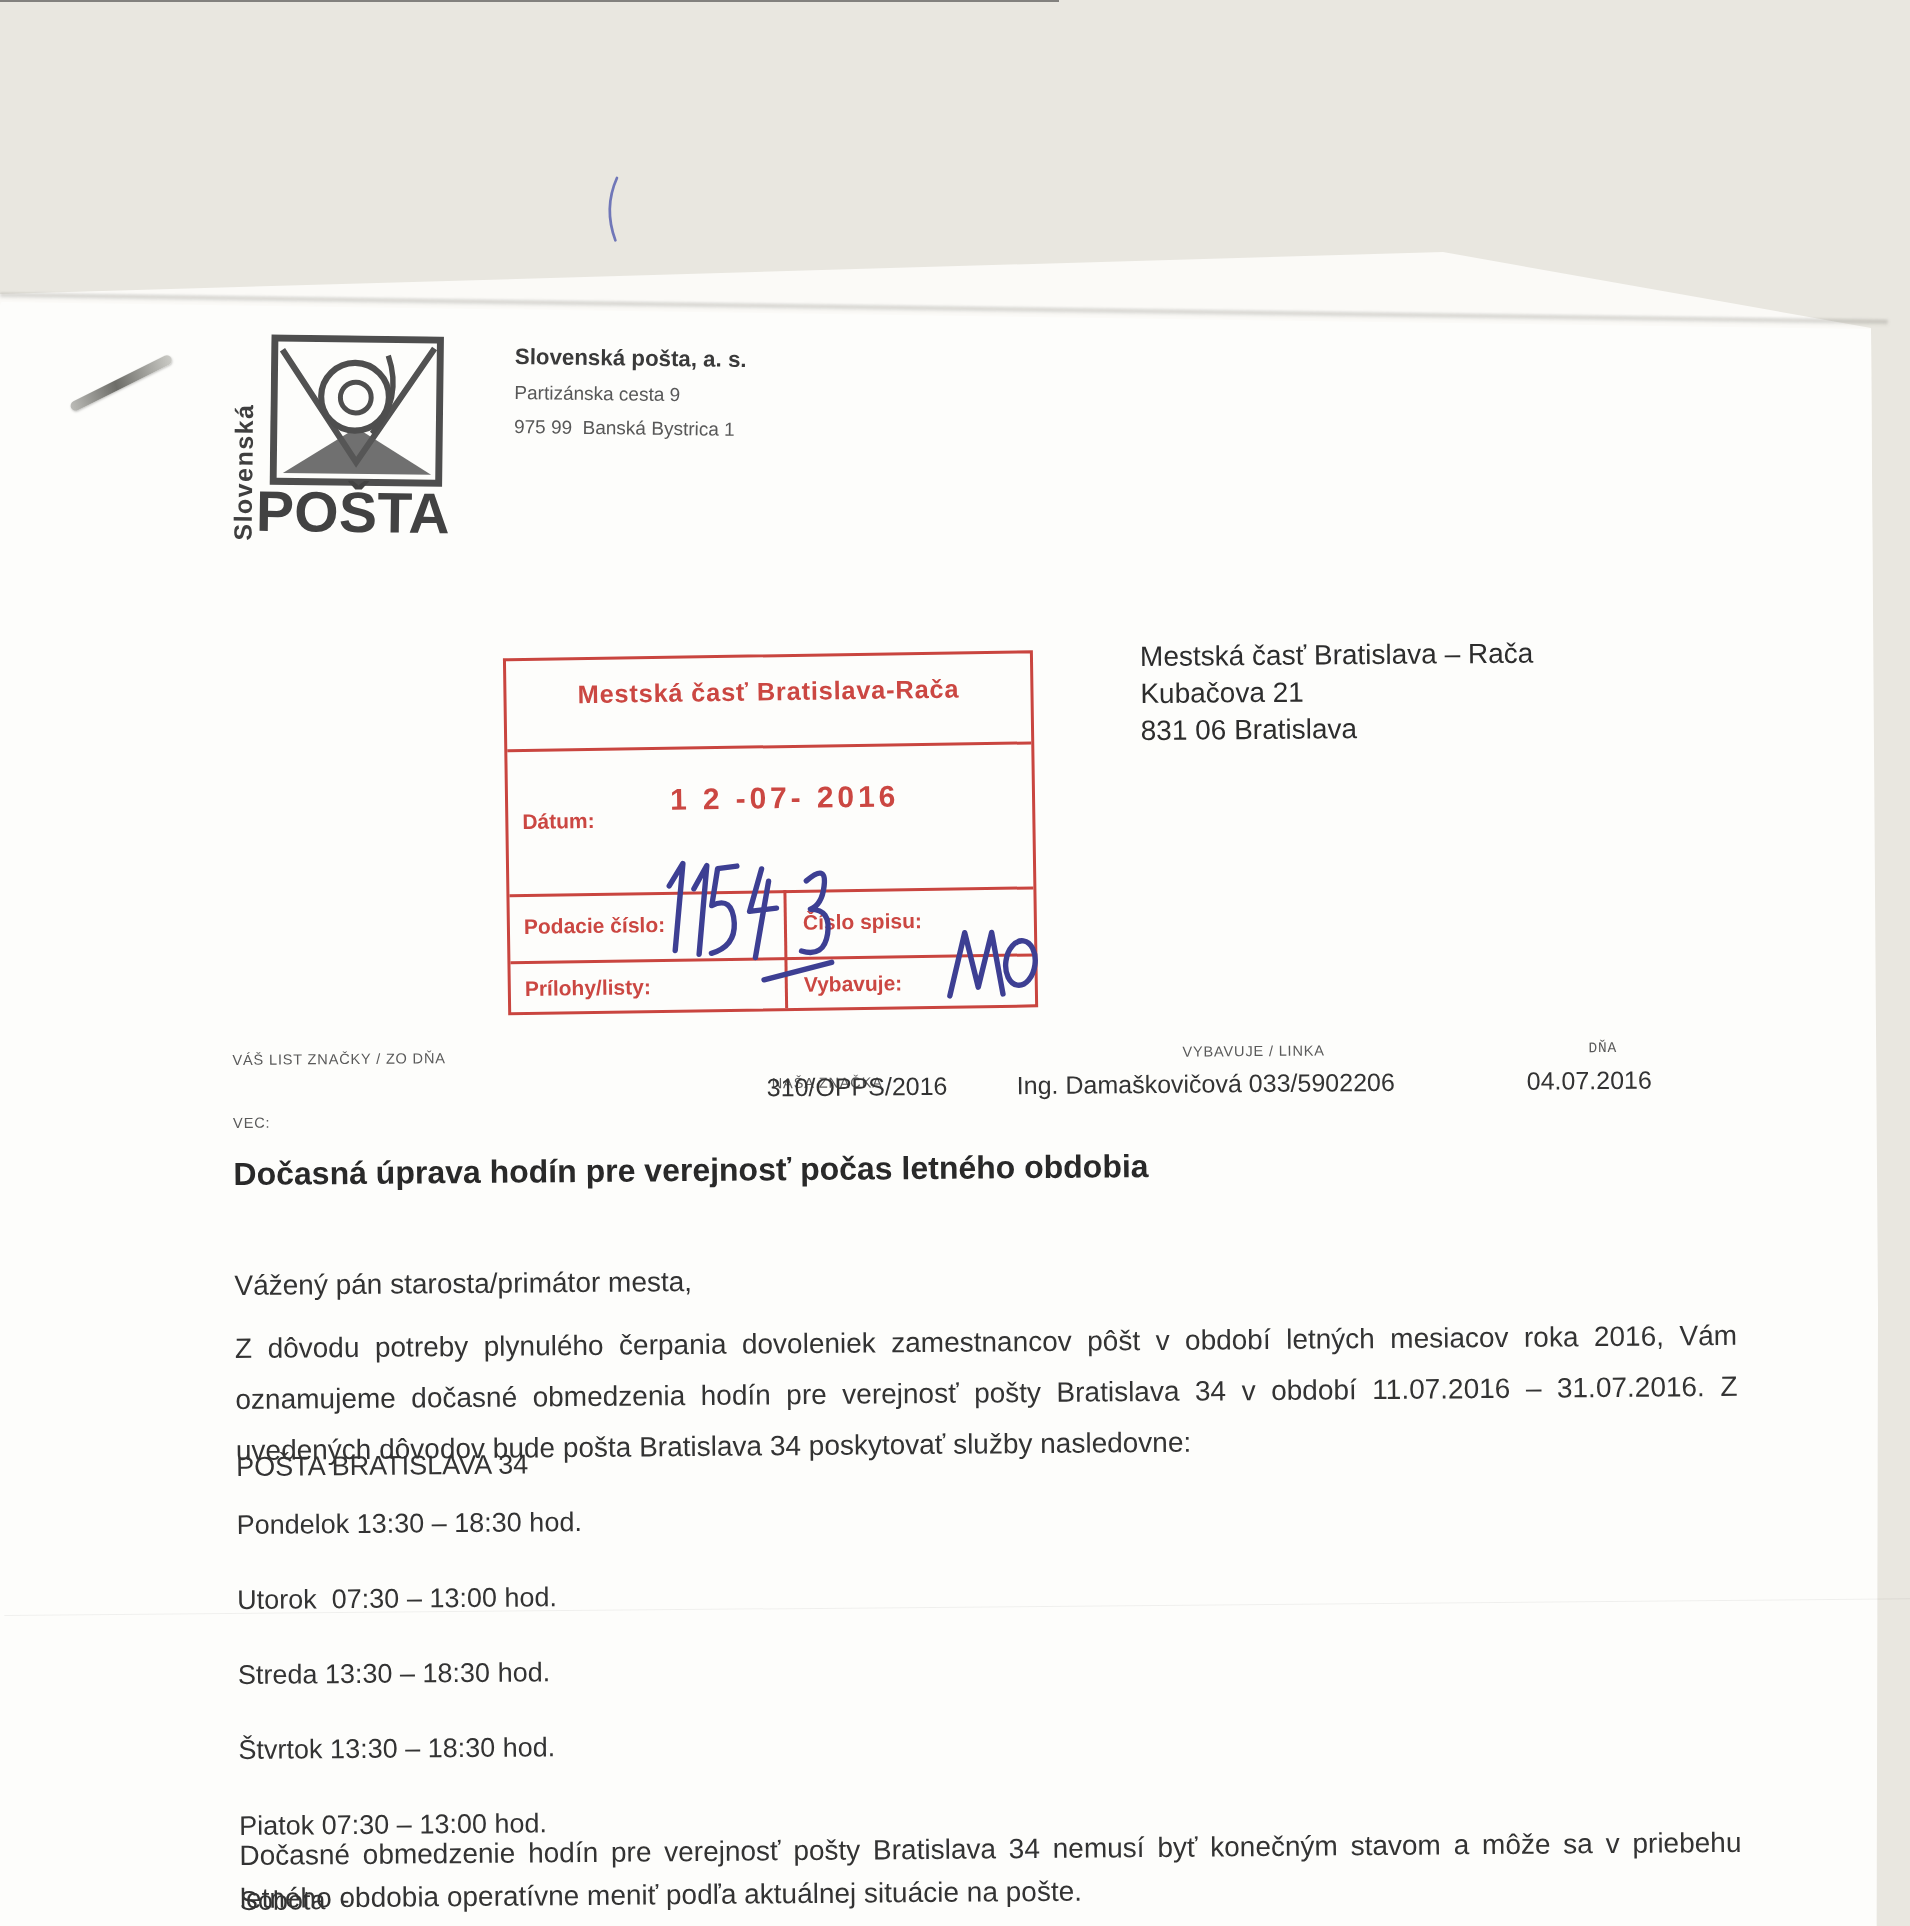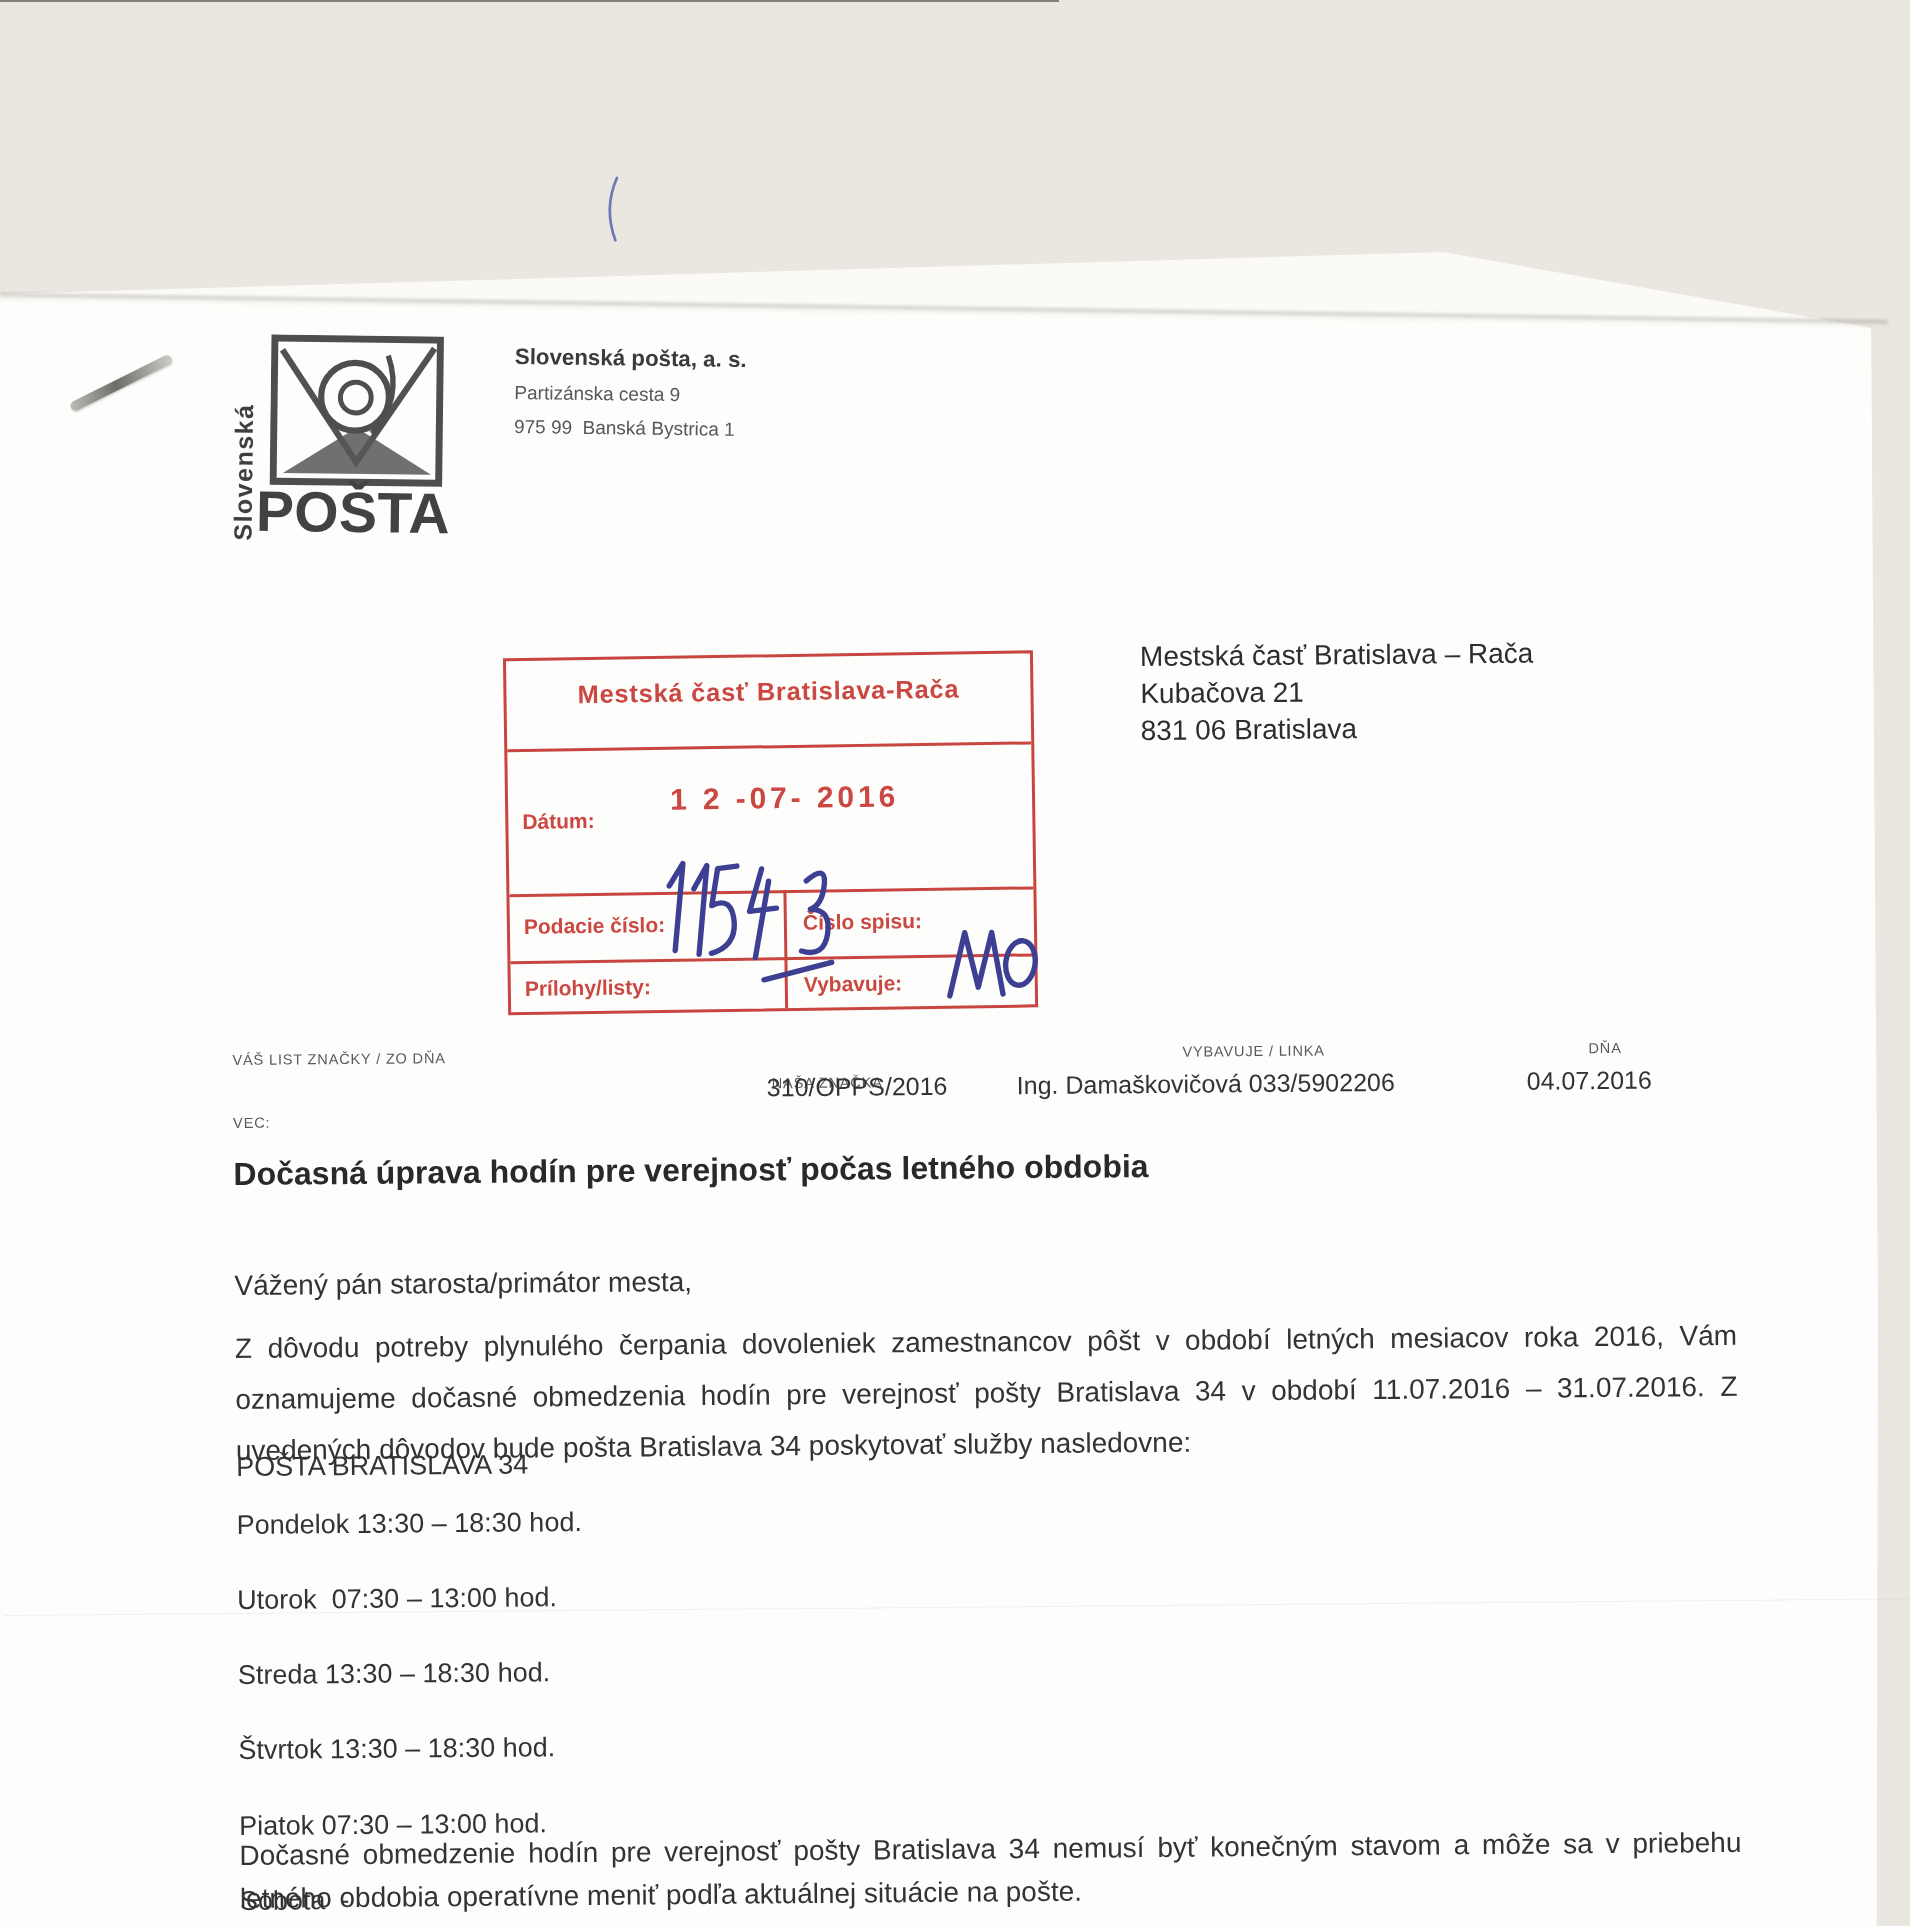--- a/index.html
+++ b/index.html
@@ -103,21 +103,21 @@
       <div class="stamp-date">1 2 -07- 2016</div>
       <div class="stamp-label" style="left:14px;top:254px;">Podacie číslo:</div>
       <div class="stamp-label" style="left:293px;top:254px;">Číslo spisu:</div>
       <div class="stamp-label" style="left:14px;top:316px;">Prílohy/listy:</div>
       <div class="stamp-label" style="left:293px;top:316px;">Vybavuje:</div>
     </div>
 
     <div class="abs ref-h" style="left:233px;top:1052px;">VÁŠ LIST ZNAČKY / ZO DŇA</div>
     <div class="abs ref-h" style="left:772px;top:1052px;margin-top:28px;">NAŠA ZNAČKA</div>
     <div class="abs ref-h" style="left:1183px;top:1052px;">VYBAVUJE / LINKA</div>
-    <div class="abs ref-h" style="left:1589px;top:1052px;">DŇA</div>
+    <div class="abs ref-h" style="left:1589px;top:1052px;font-family:Liberation Mono, monospace;">DŇA</div>
     <div class="abs ref-v" style="left:767px;top:1078px;">310/OPPS/2016</div>
     <div class="abs ref-v" style="left:1017px;top:1078px;">Ing. Damaškovičová  033/5902206</div>
     <div class="abs ref-v" style="left:1527px;top:1078px;">04.07.2016</div>
     <div class="abs vec">VEC:</div>
 
     <div class="abs subject">Dočasná úprava hodín pre verejnosť počas letného obdobia</div>
 
     <div class="abs body-t" style="left:233px;top:1270px;">Vážený pán starosta/primátor mesta,</div>
 
     <div class="abs body-t para" style="left:233px;top:1323px;line-height:51px;">Z dôvodu potreby plynulého čerpania dovoleniek zamestnancov pôšt v období letných mesiacov roka 2016, Vám oznamujeme dočasné obmedzenia hodín pre verejnosť pošty Bratislava 34 v období 11.07.2016 – 31.07.2016. Z uvedených dôvodov bude pošta Bratislava 34 poskytovať služby nasledovne:</div>

